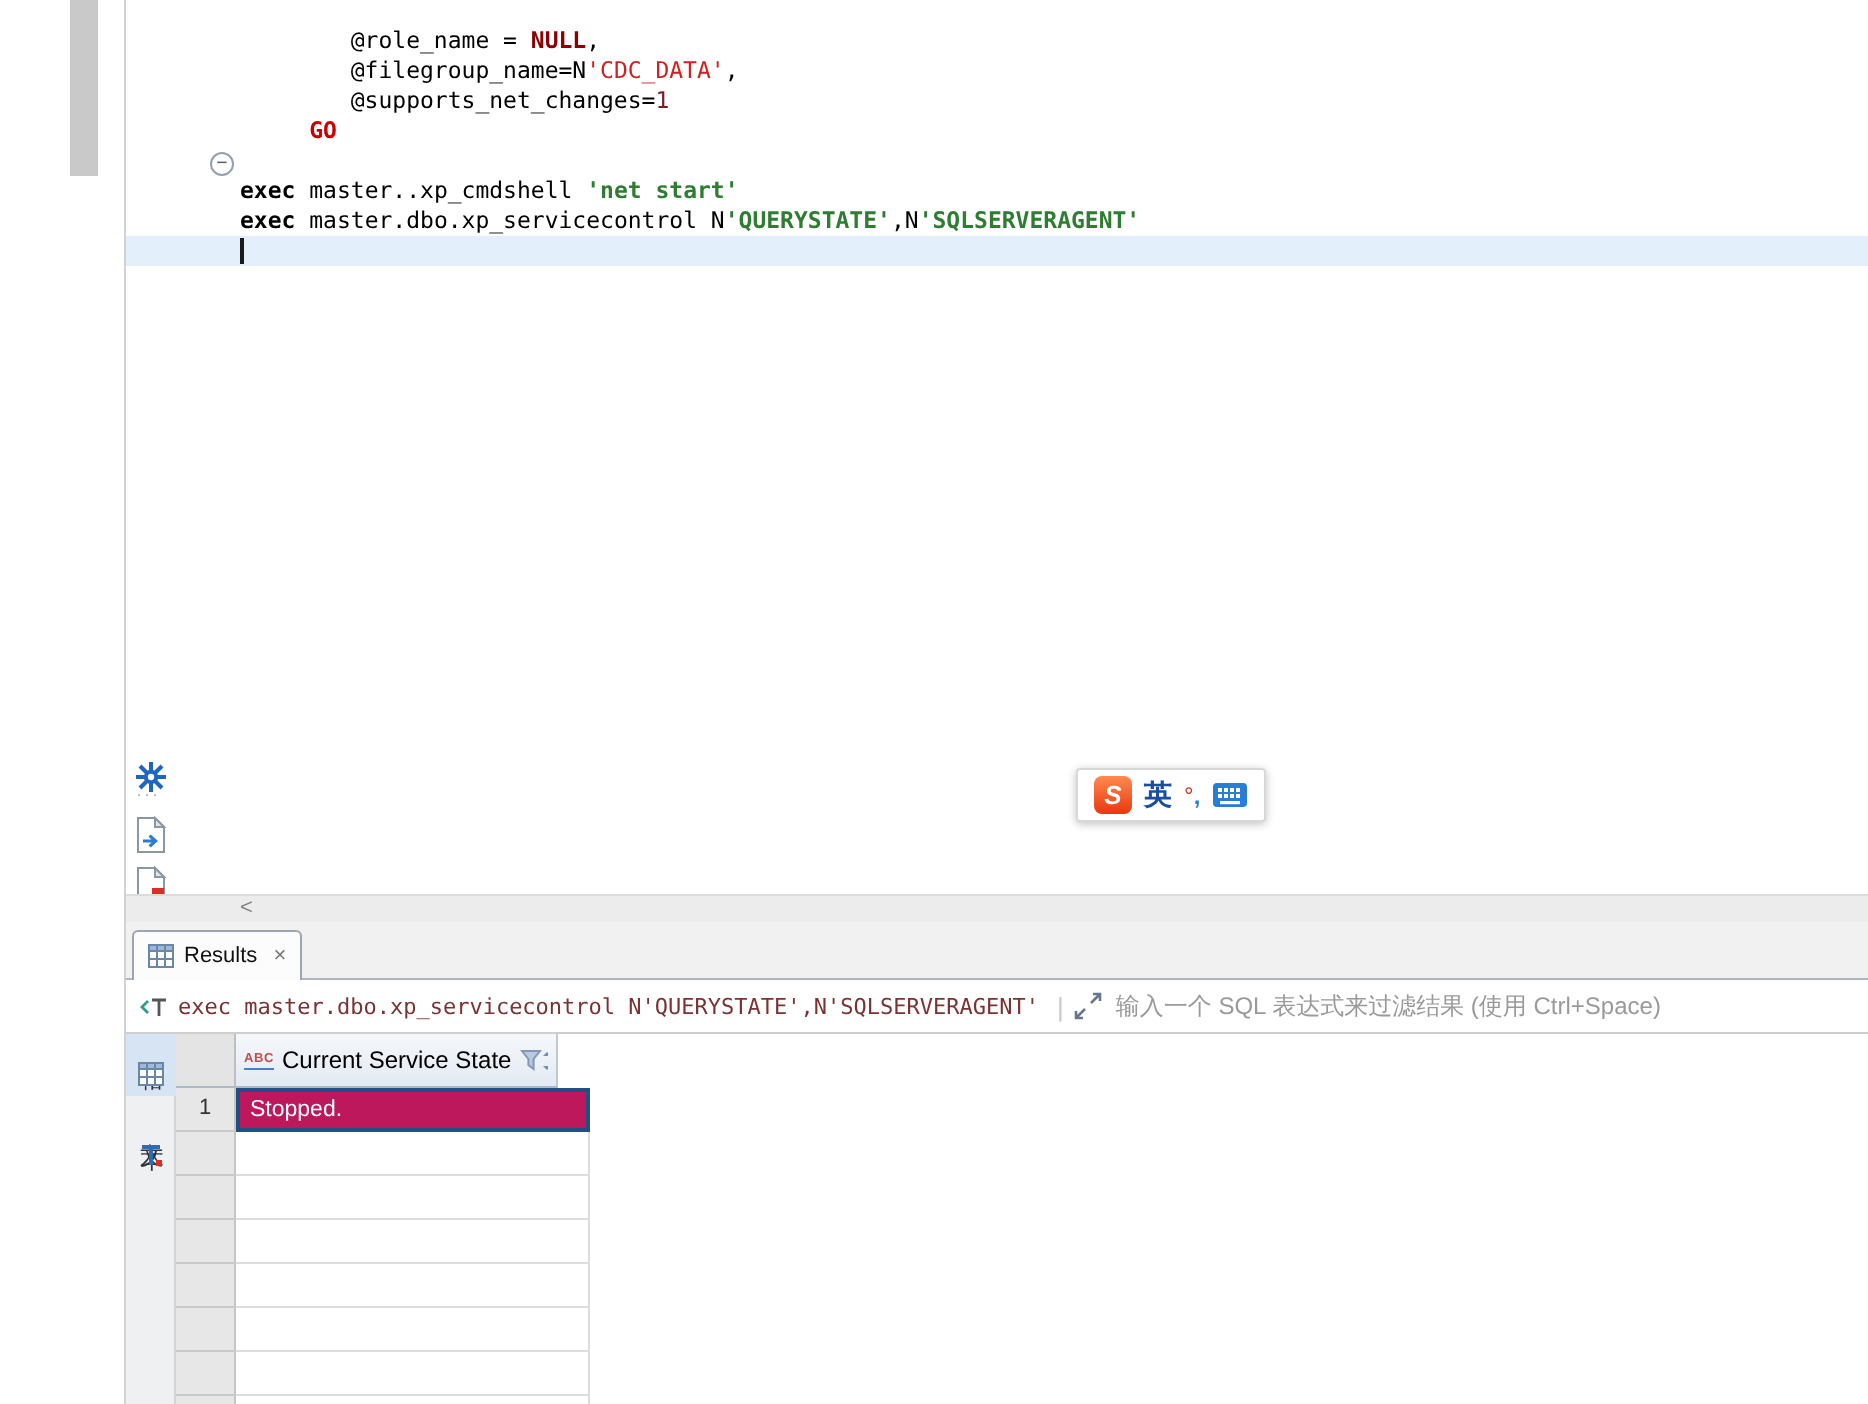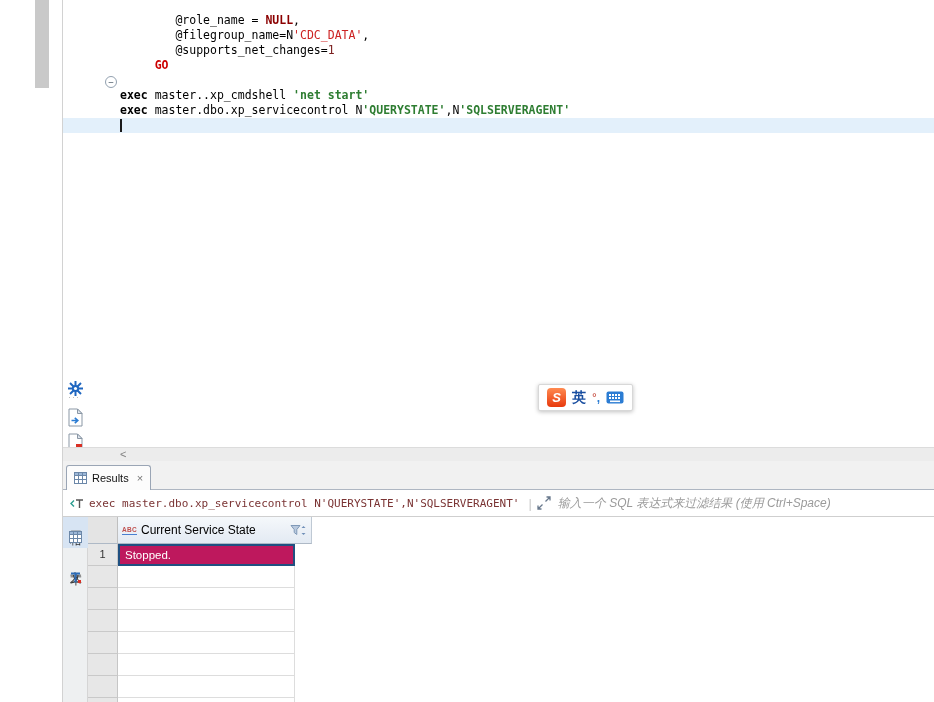--- a/index.html
+++ b/index.html
@@ -46,36 +46,36 @@
   .results-tab .label { font-size:11px; color:#111; }
   .results-tab .close { font-size:11px; color:#777; margin-left:3px; }
 
   
   .filter-bar { position:absolute; left:63px; top:490px; width:871px; height:27px; background:#fff;
                 border-bottom:1px solid #cfcfcf; display:flex; align-items:center; padding-left:6px; }
   .filter-query { font-family:"DejaVu Sans Mono", monospace; font-size:11px; color:#7a3333;
                   margin-left:5px; white-space:pre; }
   .filter-sep { color:#c8c8c8; margin-left:9px; font-size:13px; }
   .filter-expand { margin-left:5px; display:flex; align-items:center; }
-  .filter-placeholder { margin-left:7px; font-size:12px; font-style:italic; color:#9a9a9a; white-space:nowrap; }
+  .filter-placeholder { margin-left:7px; font-size:12px; color:#9a9a9a; white-space:nowrap; }
 
   
   .side-strip { position:absolute; left:63px; top:517px; width:25px; height:185px; background:#eef0f1;
                 border-right:1px solid #d5d5d5; }
   .vtab { width:25px; display:flex; flex-direction:column; align-items:center; gap:4px; padding:4px 0 5px; }
   .vtab.selected { background:#d7e4f3; }
   .vtab:nth-child(2) { margin-top:9px; }
   .vlabel { writing-mode:vertical-rl; text-orientation:upright; font-size:12px; color:#333; letter-spacing:3px; }
   .ticon { display:flex; align-items:center; justify-content:center; }
 
   
   .grid { position:absolute; left:88px; top:517px; width:846px; height:185px; overflow:hidden; background:#fff; }
   .grid-header { display:flex; height:27px; }
   .corner { width:30px; background:#e4e4e4; border-right:1px solid #bfbfbf; border-bottom:1px solid #aeb9c6; }
-  .col-head { width:194px; background:linear-gradient(#f5f8fb,#e3eaf3); border-right:1px solid #bfc9d4;
+  .col-head { width:161px; background:linear-gradient(#f5f8fb,#e3eaf3); border-right:1px solid #bfc9d4;
               border-bottom:1px solid #aeb9c6; display:flex; align-items:center; padding:0 4px; gap:4px; }
   .abc { font-size:6.5px; font-weight:bold; color:#c0504d; letter-spacing:.3px;
          border-bottom:1px solid #4a7fd0; padding-bottom:1px; line-height:7px; }
   .col-title { font-size:12px; color:#000; flex:1; white-space:nowrap; }
   .grid-row { display:flex; height:22px; }
   .cell-num { width:30px; background:#e7e7e7; border-right:1px solid #c6c6c6; border-bottom:1px solid #c9c9c9;
               font-size:11px; color:#333; text-align:center; line-height:21px; }
   .cell-data { width:177px; background:#fff; border-right:1px solid #ddd; border-bottom:1px solid #ddd;
                font-size:11.5px; color:#222; line-height:21px; padding-left:5px; white-space:nowrap; }
   .cell-data.selected { background:#be185d; color:#fff; border:2px solid #205081; line-height:18px; }

